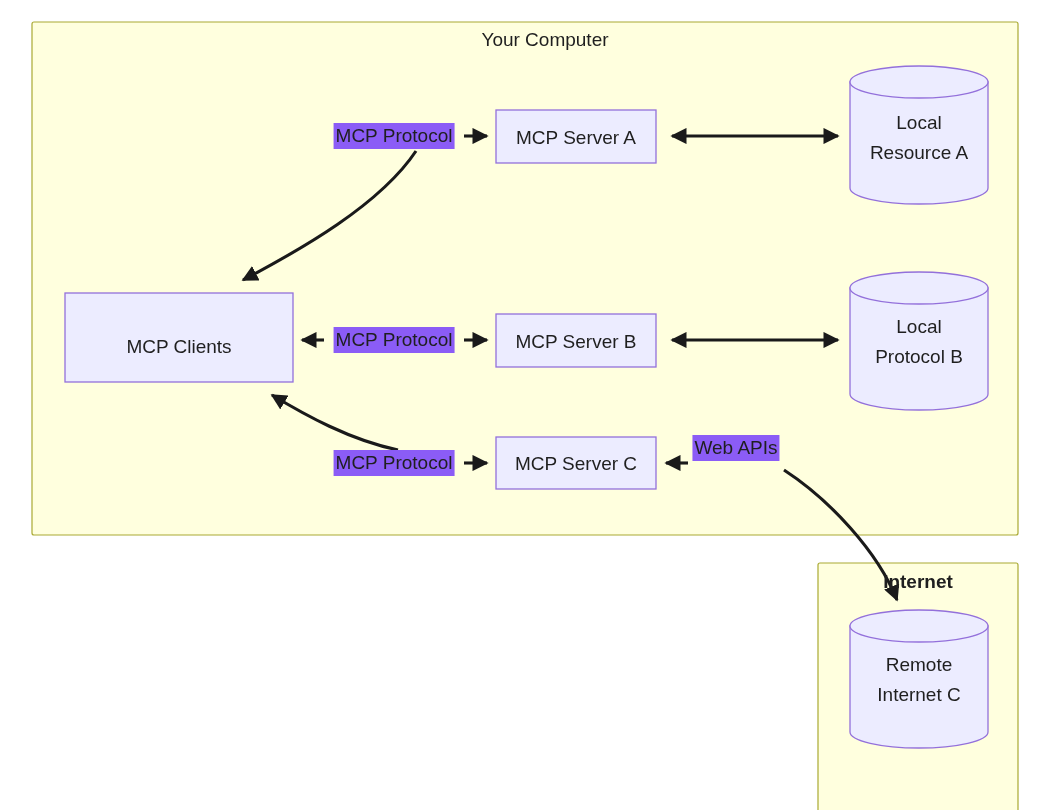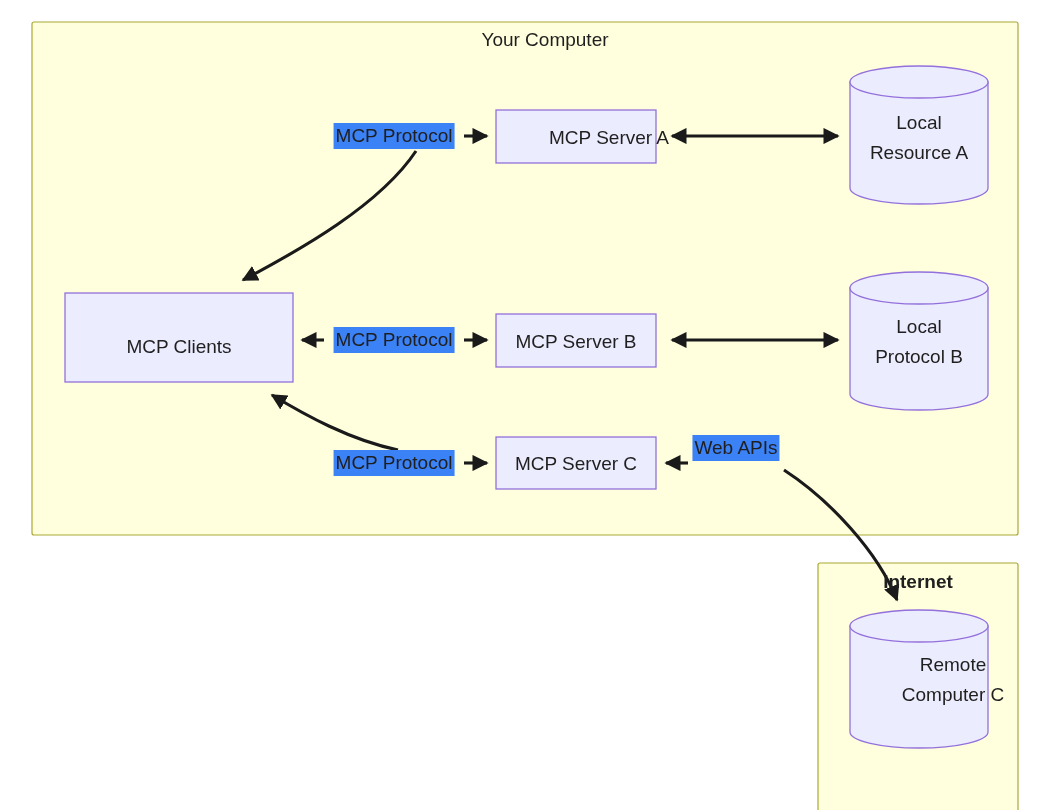--- a/index.html
+++ b/index.html
@@ -73,21 +73,21 @@
     font-size: 19px;
     transform: translate(-50%, -50%);
     text-align: center;
   }
   .node-label .l2 {
     display: block;
     margin-top: 11px;
   }
   .edge-label {
     font-size: 19px;
-    background: #3b82f6;
+    background: #8b5cf6;
     padding: 3px 2px 4px 2px;
     transform: translate(-50%, -50%);
   }
 </style>
 </head>
 <body>
 
 <div id="canvas">
 
   <svg class="layer" viewBox="0 0 1050 810">
@@ -145,21 +145,21 @@
     <path class="edge-curve" d="M 784 470 C 830 500 878 552 897 600" marker-end="url(#arrow-end)"></path>
   </svg>
 
   <div class="txt cluster-title" style="left:545px; top:30px;">Your Computer</div>
   <div class="txt cluster-title" style="left:918px; top:572px;font-weight:bold;">Internet</div>
 
   <div class="txt node-label" style="left:179px; top:346px;">
     <span>MCP Clients</span>
   </div>
 
-  <div class="txt node-label" style="left:576px; top:137px;margin-left:33px;">
+  <div class="txt node-label" style="left:576px; top:137px;">
     <span>MCP Server A</span>
   </div>
 
   <div class="txt node-label" style="left:576px; top:341px;">
     <span>MCP Server B</span>
   </div>
 
   <div class="txt node-label" style="left:576px; top:463px;">
     <span>MCP Server C</span>
   </div>
@@ -167,23 +167,23 @@
   <div class="txt node-label" style="left:919px; top:137px;">
     <span>Local</span>
     <span class="l2">Resource A</span>
   </div>
 
   <div class="txt node-label" style="left:919px; top:341px;">
     <span>Local</span>
     <span class="l2">Protocol B</span>
   </div>
 
-  <div class="txt node-label" style="left:919px; top:679px;margin-left:34px;">
+  <div class="txt node-label" style="left:919px; top:679px;">
     <span>Remote</span>
-    <span class="l2">Computer C</span>
+    <span class="l2">Internet C</span>
   </div>
 
   <div class="txt edge-label" style="left:394px; top:136px;">MCP Protocol</div>
   <div class="txt edge-label" style="left:394px; top:340px;">MCP Protocol</div>
   <div class="txt edge-label" style="left:394px; top:463px;">MCP Protocol</div>
   <div class="txt edge-label" style="left:736px; top:448px;">Web APIs</div>
 
 </div>
 
 </body></html>

